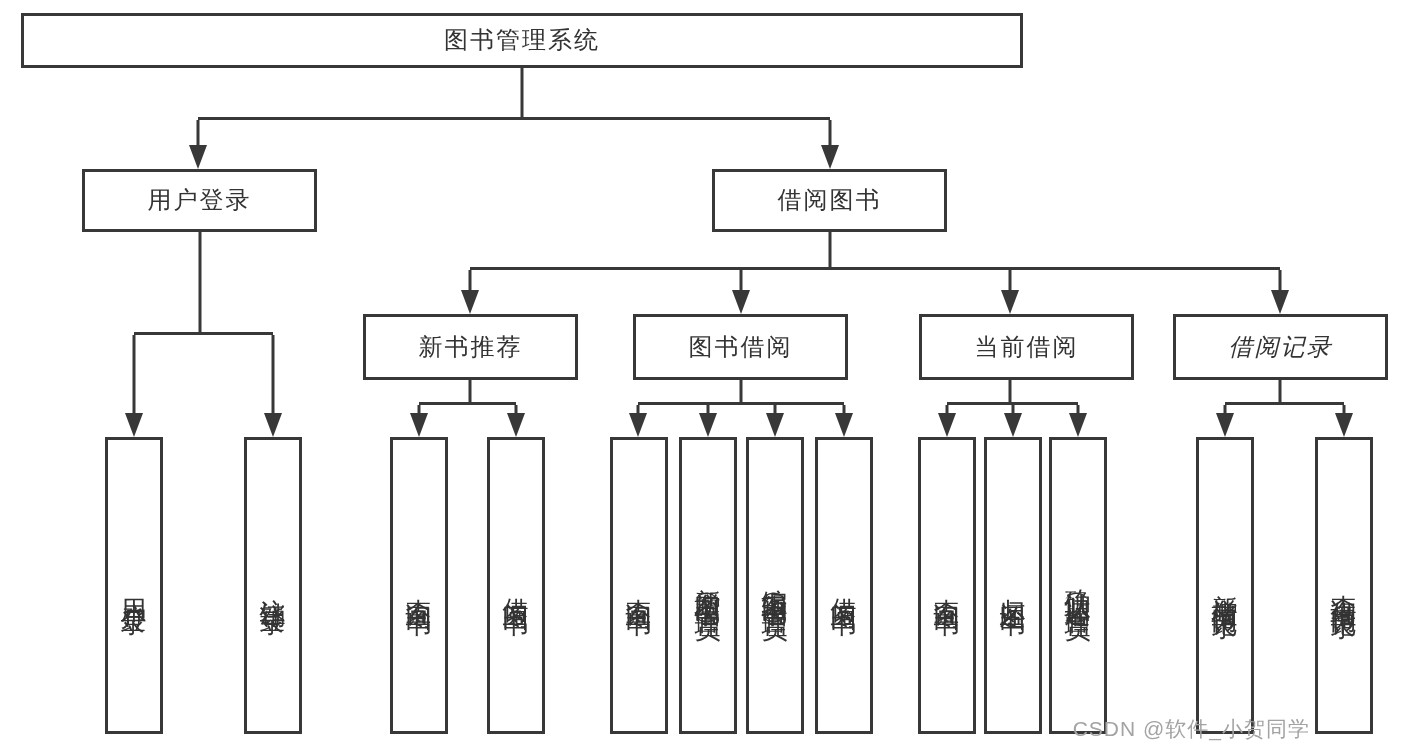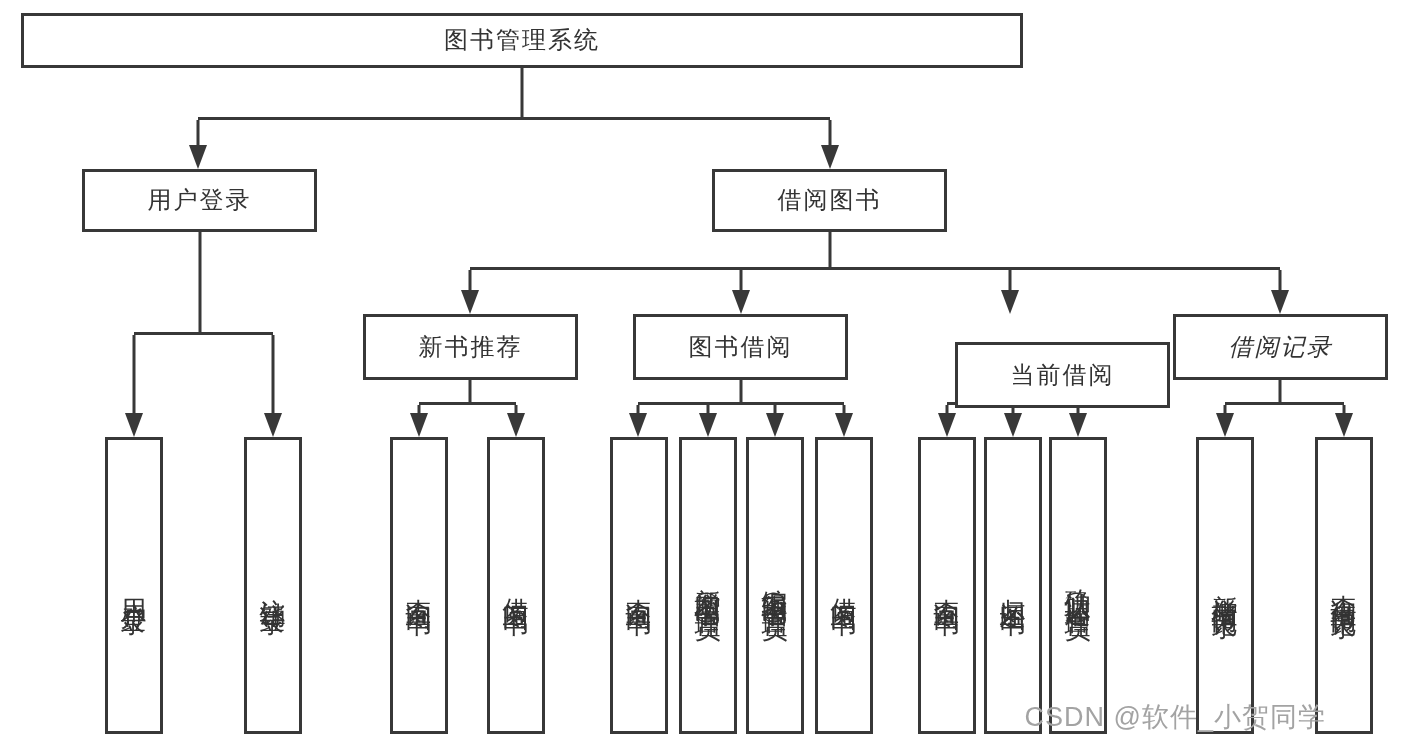--- a/index.html
+++ b/index.html
@@ -9,21 +9,20 @@
     width: 1405px;
     height: 747px;
     overflow: hidden;
     font-family: "Liberation Sans", "DejaVu Sans", sans-serif;
   }
   #stage {
     position: relative;
     width: 1323px;
     height: 747px;
     background: #ffffff;
-    padding-left: 16px;
   }
   #connector-layer {
     position: absolute;
     left: 0;
     top: 0;
   }
   .box {
     position: absolute;
     box-sizing: border-box;
     border: 3px solid #383838;
@@ -43,22 +42,22 @@
   .vbox {
     font-size: 26px;
     writing-mode: vertical-rl;
     letter-spacing: 4px;
     line-height: 1;
     overflow: hidden;
   }
   .watermark {
     position: absolute;
     right: 13px;
-    bottom: 12px;
-    font-size: 27px;
+    bottom: 4px;
+    font-size: 21px;
     letter-spacing: 1px;
     color: #a3a3a3;
     z-index: 5;
     white-space: nowrap;
   }
 </style>
 </head>
 <body>
 
 <div id="stage">
@@ -103,21 +102,21 @@
     </g>
   </svg>
 
   <div class="box hbox" style="left:21px; top:13px; width:1002px; height:55px;">图书管理系统</div>
 
   <div class="box hbox" style="left:82px; top:169px; width:235px; height:63px;">用户登录</div>
   <div class="box hbox" style="left:712px; top:169px; width:235px; height:63px;">借阅图书</div>
 
   <div class="box hbox" style="left:363px; top:314px; width:215px; height:66px;">新书推荐</div>
   <div class="box hbox" style="left:633px; top:314px; width:215px; height:66px;">图书借阅</div>
-  <div class="box hbox" style="left:955px; top:314px; width:215px; height:66px;margin-top:28px;">当前借阅</div>
+  <div class="box hbox" style="left:919px; top:314px; width:215px; height:66px;">当前借阅</div>
   <div class="box hbox" style="left:1173px; top:314px; width:215px; height:66px;font-style:italic;">借阅记录</div>
 
   <div class="box vbox" style="left:105px; top:437px; width:58px; height:297px;">用户登录</div>
   <div class="box vbox" style="left:244px; top:437px; width:58px; height:297px;">注销登录</div>
 
   <div class="box vbox" style="left:390px; top:437px; width:58px; height:297px;">查询图书</div>
   <div class="box vbox" style="left:487px; top:437px; width:58px; height:297px;">借阅图书</div>
 
   <div class="box vbox" style="left:610px; top:437px; width:58px; height:297px;">查询图书</div>
   <div class="box vbox" style="left:679px; top:437px; width:58px; height:297px;">新增图书（管理员）</div>

